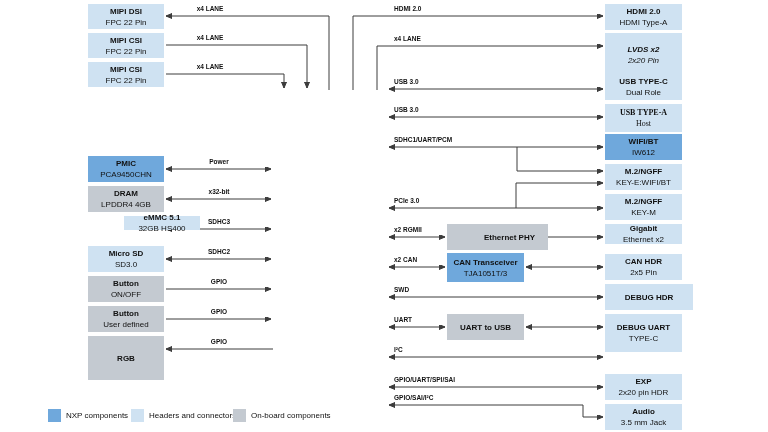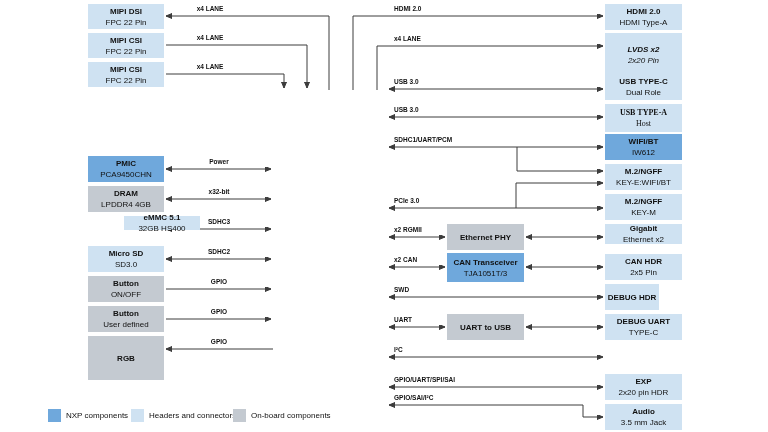--- a/index.html
+++ b/index.html
@@ -116,21 +116,21 @@
     <span class="s">ON/OFF</span>
   </div>
   <div class="box c-obc" style="left:88px;top:306px;width:76px;height:26px;">
     <span class="t">Button</span>
     <span class="s">User defined</span>
   </div>
   <div class="box c-obc" style="left:88px;top:336px;width:76px;height:44px;">
     <span class="t">RGB</span>
   </div>
 
-  <div class="box c-obc" style="left:447px;top:224px;width:77px;height:26px;">
+  <div class="box c-obc" style="left:447px;top:224px;width:77px;height:26px;padding-left:24px;">
     <span class="t">Ethernet PHY</span>
   </div>
   <div class="box c-nxp" style="left:447px;top:253px;width:77px;height:29px;">
     <span class="t">CAN Transceiver</span>
     <span class="s">TJA1051T/3</span>
   </div>
   <div class="box c-obc" style="left:447px;top:314px;width:77px;height:26px;">
     <span class="t">UART to USB</span>
   </div>
 
@@ -163,24 +163,24 @@
     <span class="s">KEY-M</span>
   </div>
   <div class="box c-hdr" style="left:605px;top:224px;width:77px;height:20px;">
     <span class="t">Gigabit</span>
     <span class="s">Ethernet x2</span>
   </div>
   <div class="box c-hdr" style="left:605px;top:254px;width:77px;height:26px;">
     <span class="t">CAN HDR</span>
     <span class="s">2x5 Pin</span>
   </div>
-  <div class="box c-hdr" style="left:605px;top:284px;width:54px;height:26px;">
+  <div class="box c-hdr" style="left:605px;top:284px;width:88px;height:26px;">
     <span class="t">DEBUG HDR</span>
   </div>
-  <div class="box c-hdr" style="left:605px;top:314px;width:77px;height:26px;">
+  <div class="box c-hdr" style="left:605px;top:314px;width:77px;height:38px;">
     <span class="t">DEBUG UART</span>
     <span class="s">TYPE-C</span>
   </div>
   <div class="box c-hdr" style="left:605px;top:374px;width:77px;height:26px;">
     <span class="t">EXP</span>
     <span class="s">2x20 pin HDR</span>
   </div>
   <div class="box c-hdr" style="left:605px;top:404px;width:77px;height:26px;">
     <span class="t">Audio</span>
     <span class="s">3.5 mm Jack</span>

